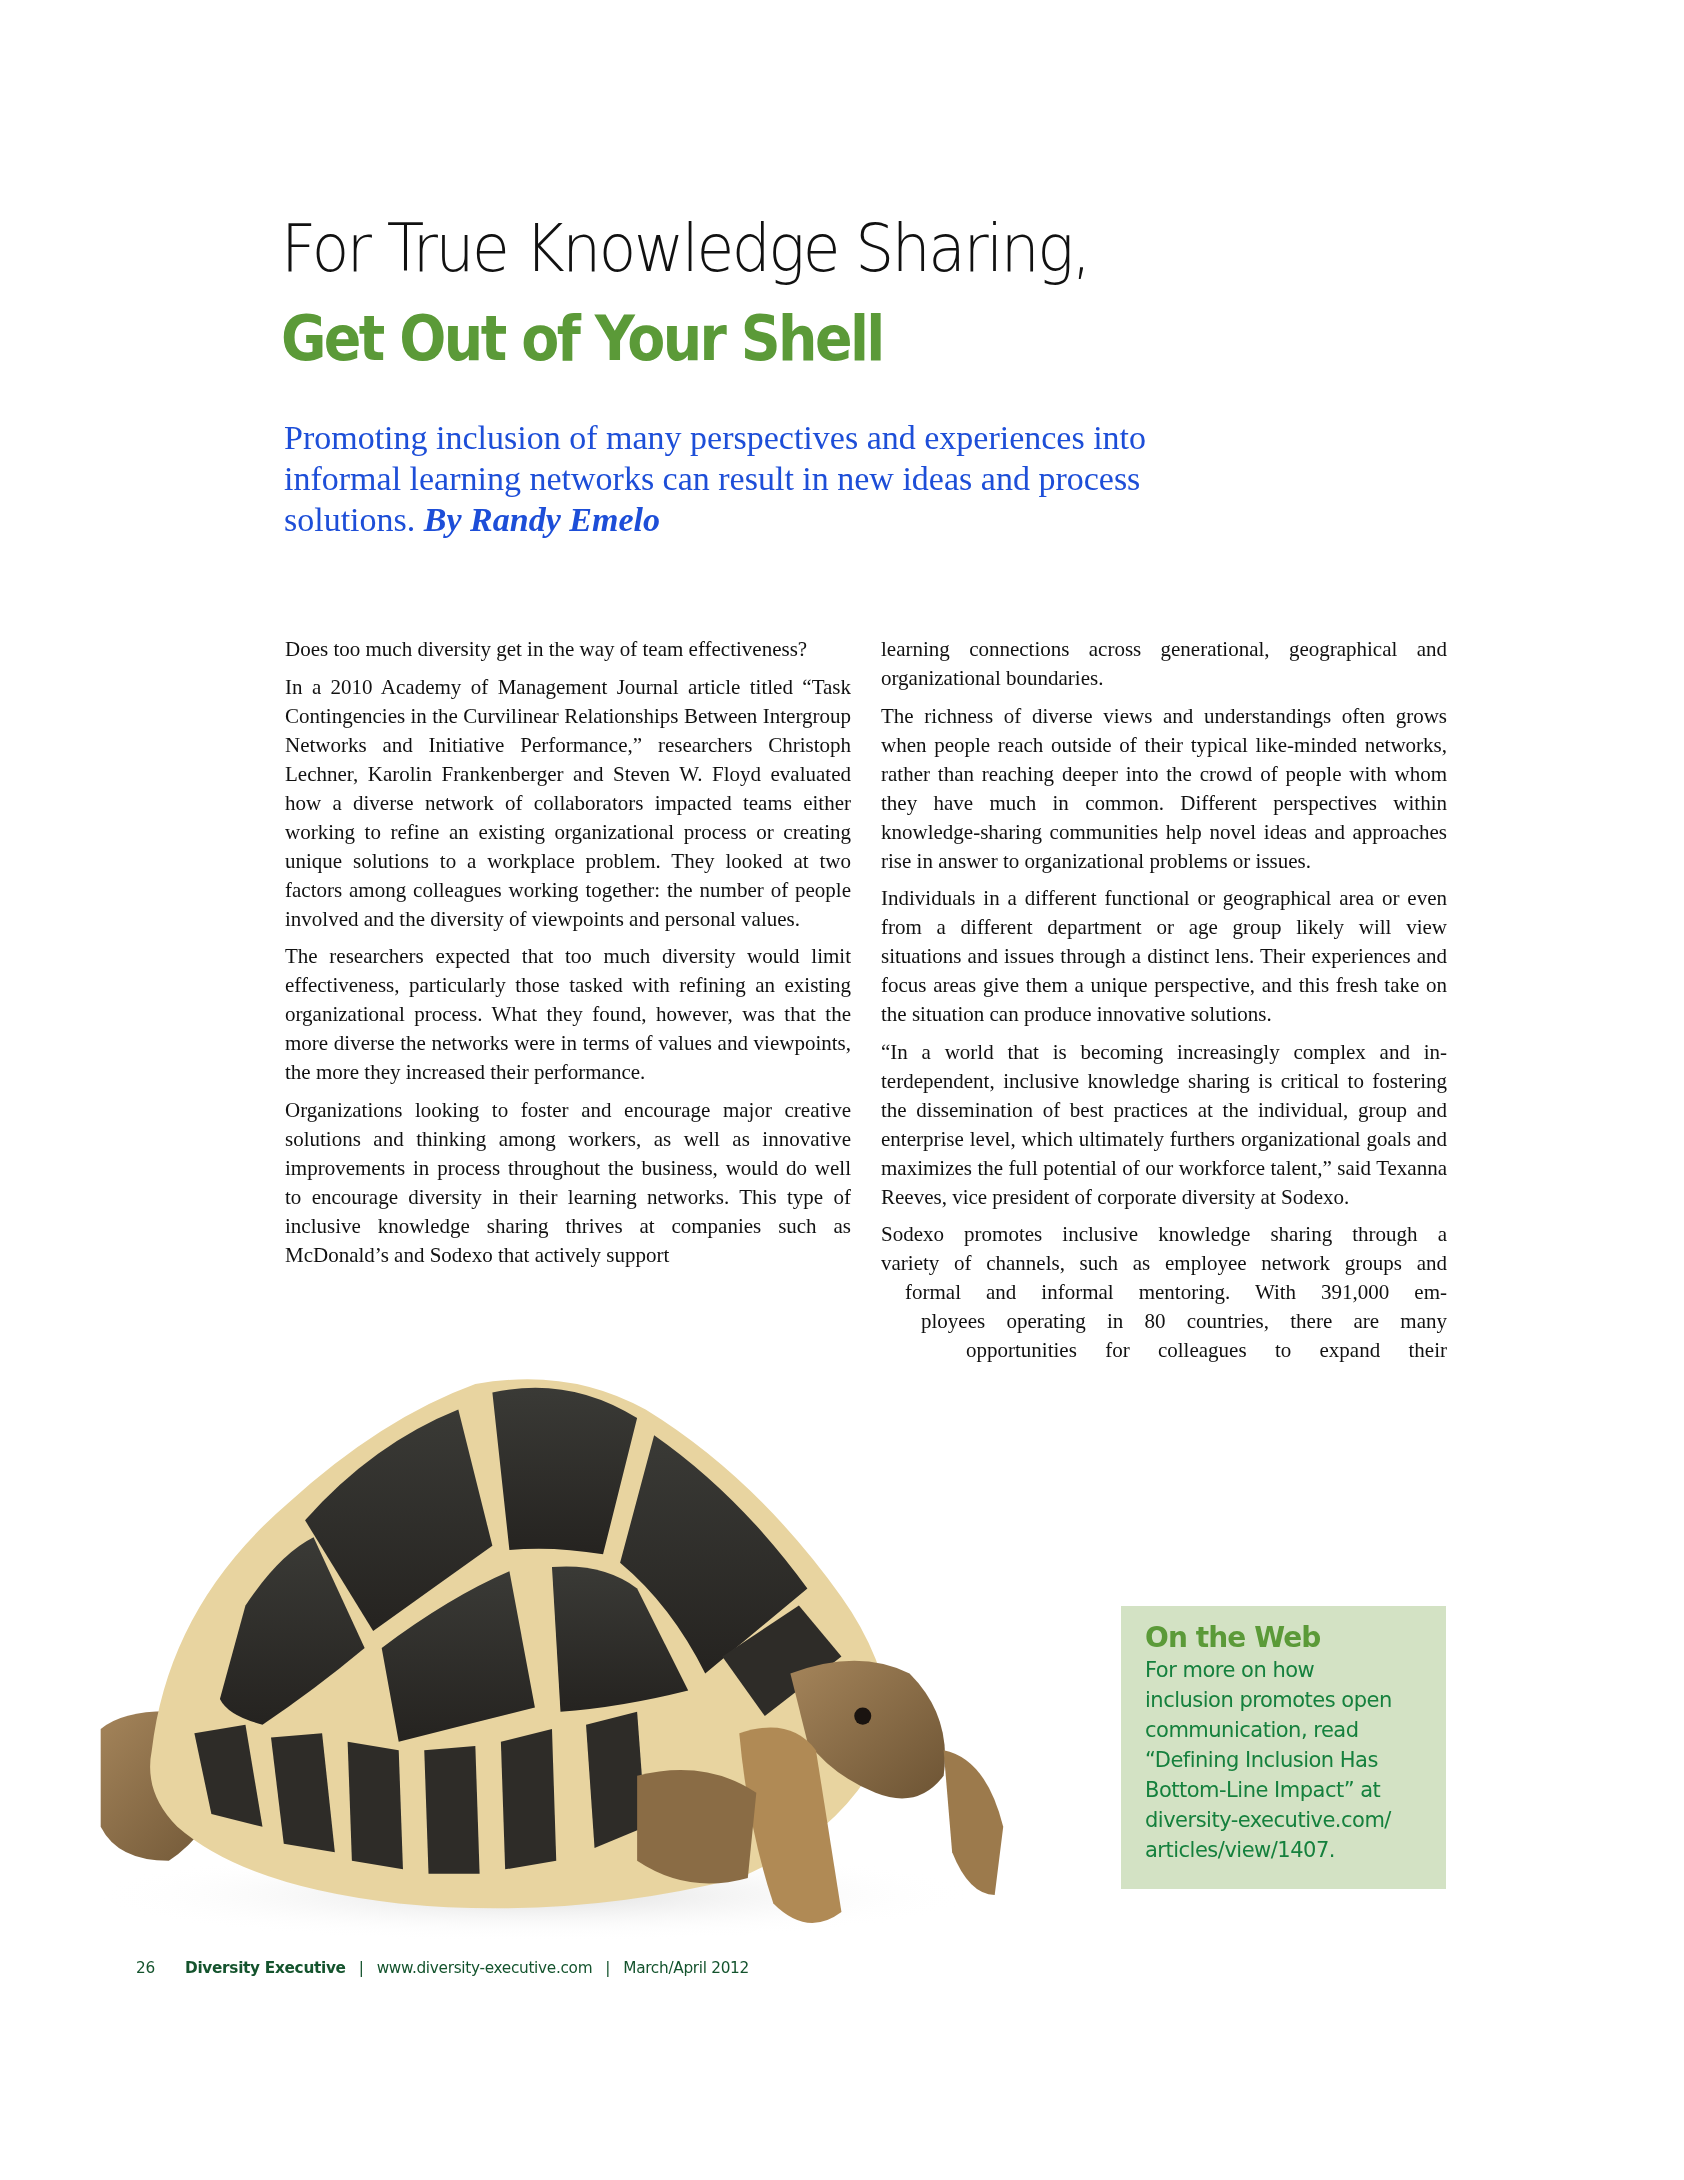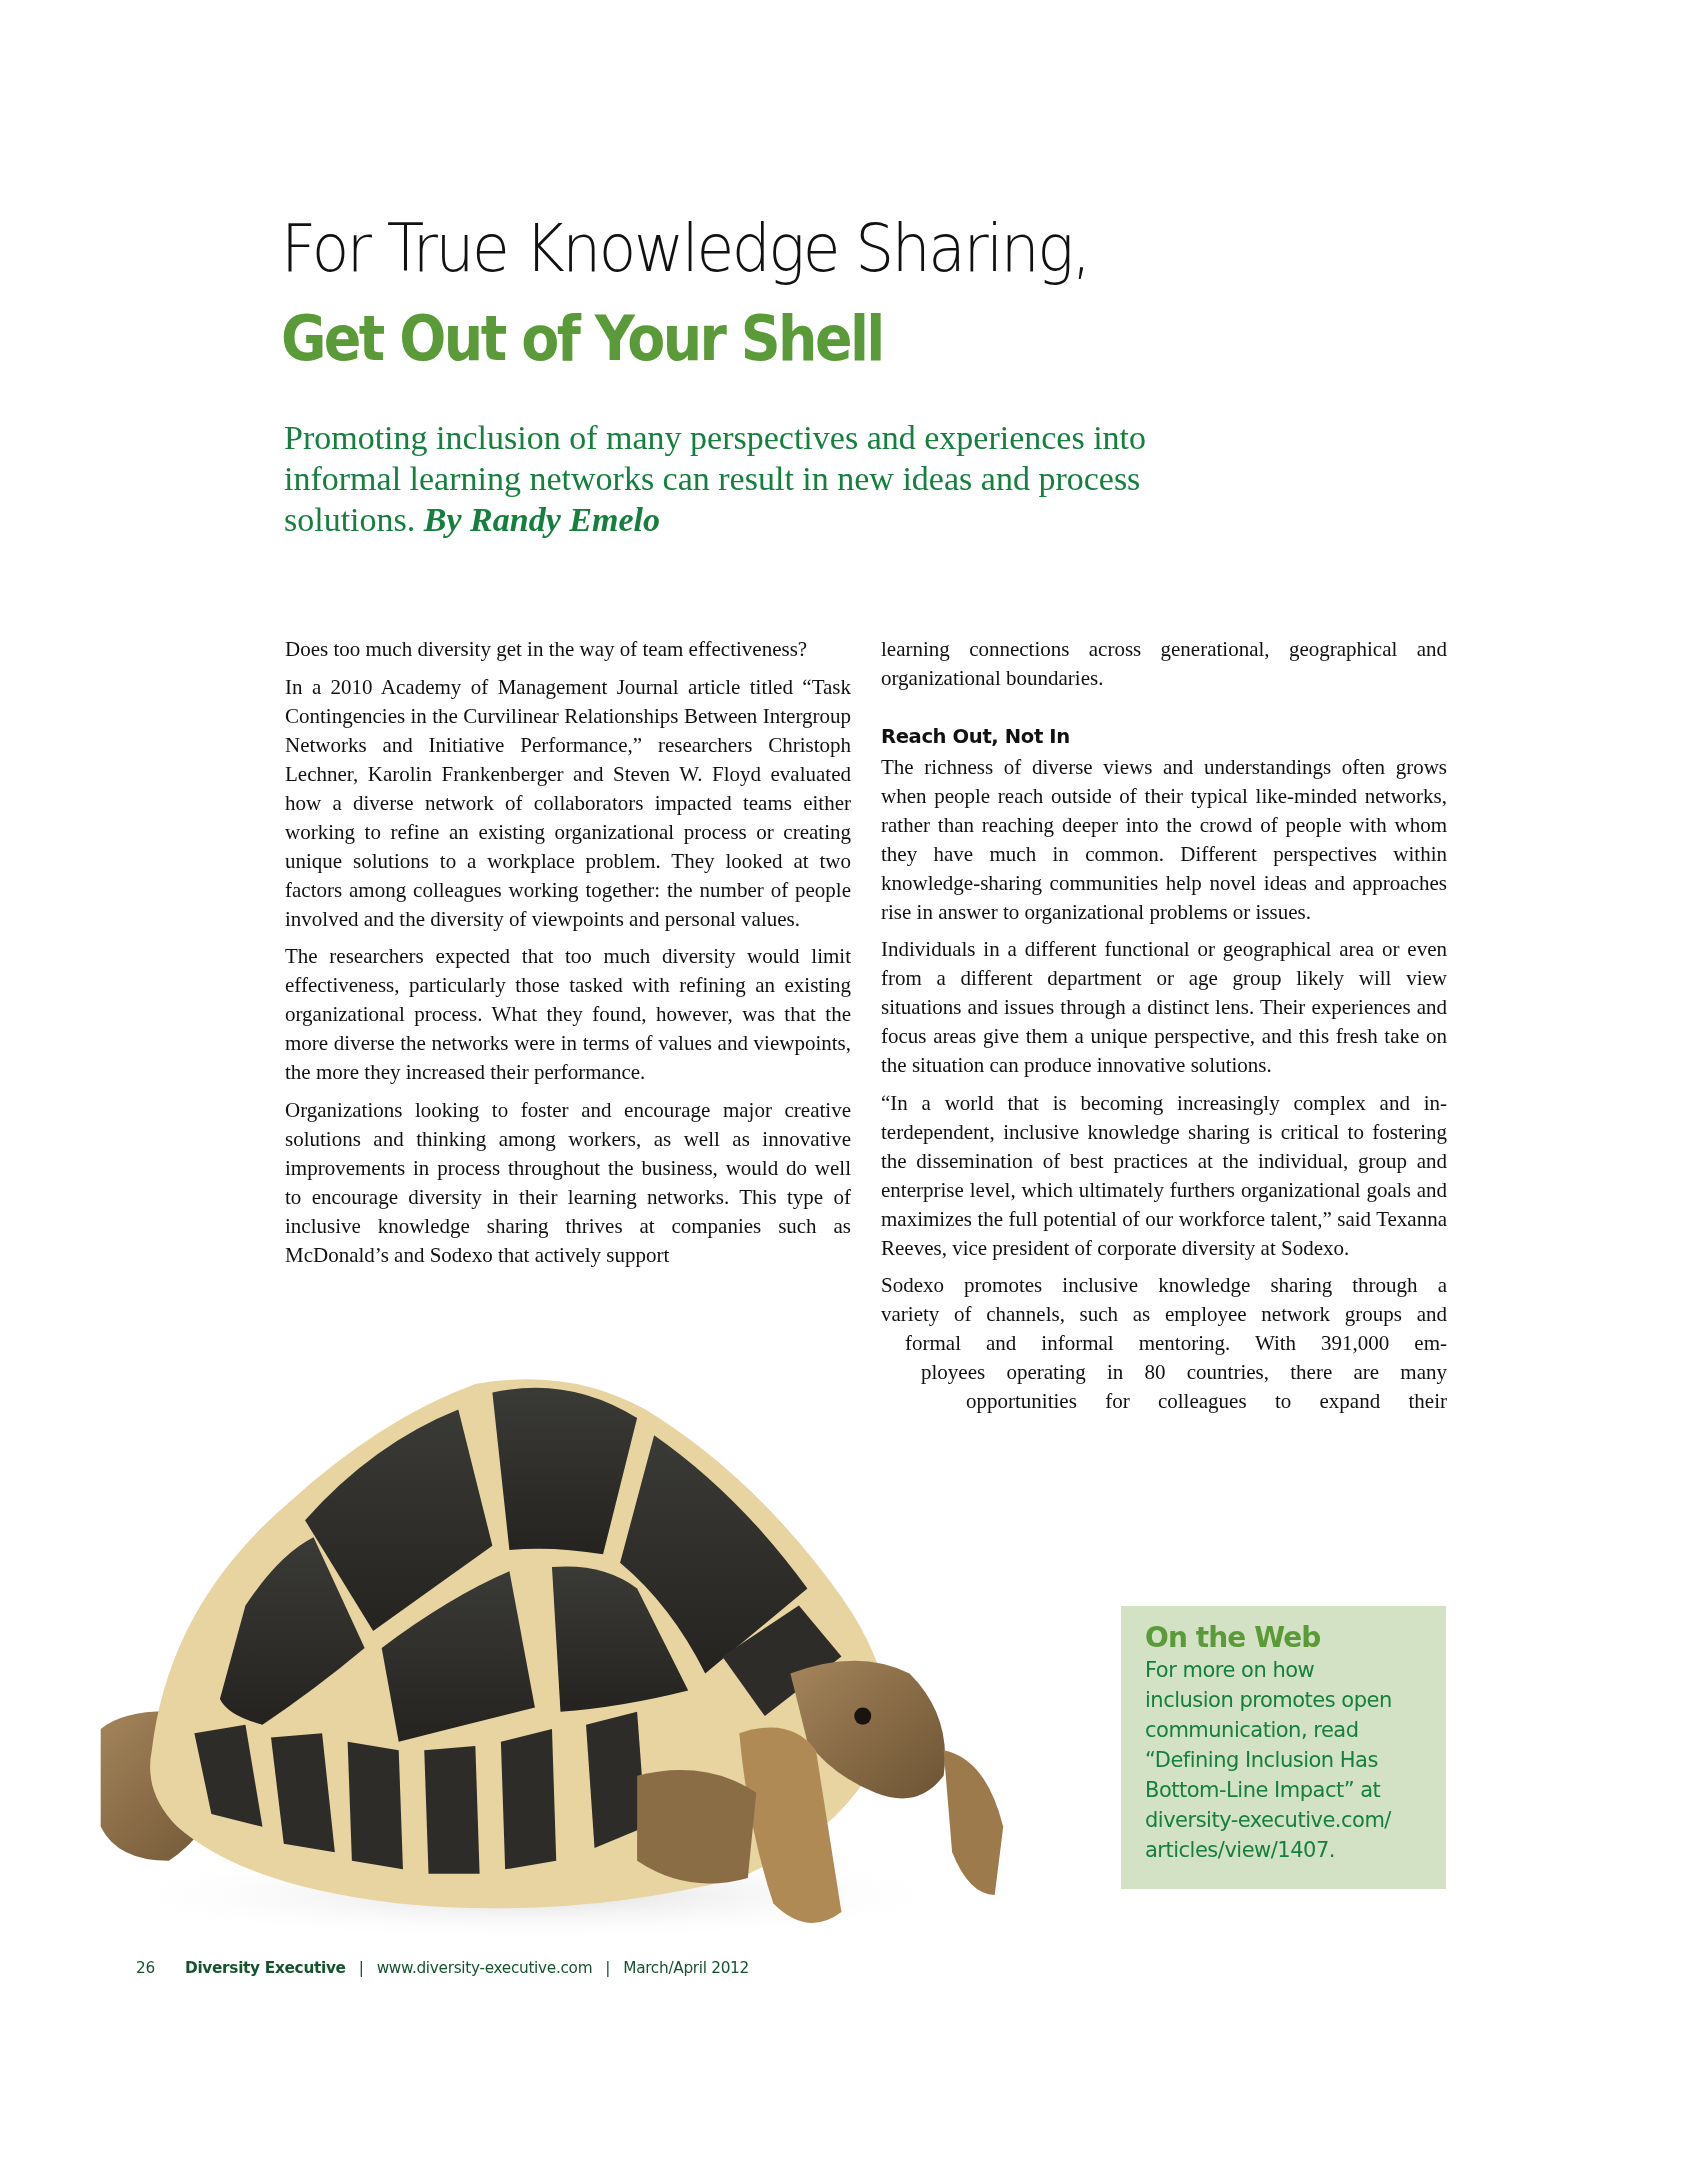--- a/index.html
+++ b/index.html
@@ -13,21 +13,21 @@
       white-space:nowrap; transform:scaleX(0.93); transform-origin:left top;
     }
     .title-line2 {
       position:absolute; left:281px; top:300px;
       font-family:"DejaVu Sans", sans-serif; font-weight:bold;
       font-size:63px; letter-spacing:-3px; line-height:77px; color:var(--green);
       white-space:nowrap; transform:scaleX(0.88); transform-origin:left top;
     }
     .deck {
       position:absolute; left:284px; top:417px; width:954px;
-      font-family:"Liberation Serif", serif; font-size:34px; line-height:41px; color:#15803d;
+      font-family:"Liberation Serif", serif; font-size:34px; line-height:41px; color:#1d4ed8;
     }
     .deck .byline { font-style:italic; font-weight:bold; }
 
     .col {
       position:absolute; width:566px;
       font-family:"Liberation Serif", serif; font-size:21px; line-height:29px;
       color:#111; text-align:justify; hyphens:manual;
     }
     .col p { margin:0 0 8.5px 0; }
     .col-left { left:285px; top:635px; }
@@ -80,21 +80,20 @@
 
   <div class="col col-left">
     <p>Does too much diversity get in the way of team effectiveness?</p>
     <p>In a 2010 Academy of Management Journal article titled “Task Contingencies in the Curvilinear Relationships Be­tween Intergroup Networks and Initiative Performance,” researchers Christoph Lechner, Karolin Frankenberger and Steven W. Floyd evaluated how a diverse network of col­laborators impacted teams either working to refine an ex­isting organizational process or creating unique solutions to a workplace problem. They looked at two factors among colleagues working together: the number of people involved and the diversity of viewpoints and personal values.</p>
     <p>The researchers expected that too much diversity would limit effectiveness, particularly those tasked with refining an exist­ing organizational process. What they found, however, was that the more diverse the networks were in terms of values and viewpoints, the more they increased their performance.</p>
     <p>Organizations looking to foster and encourage major creative solutions and thinking among workers, as well as innovative improvements in process throughout the business, would do well to encourage diversity in their learning networks. This type of inclusive knowledge sharing thrives at compa­nies such as McDonald’s and Sodexo that actively support</p>
   </div>
 
   <div class="col col-right">
     <p>learning connections across generational, geographical and organizational boundaries.</p>
-    <div class="subhead">Reach Out, Not In</div>
     <p>The richness of diverse views and understandings often grows when people reach outside of their typical like-mind­ed networks, rather than reaching deeper into the crowd of people with whom they have much in common. Different perspectives within knowledge-sharing communities help novel ideas and approaches rise in answer to organizational problems or issues.</p>
     <p>Individuals in a different functional or geographical area or even from a different department or age group likely will view situations and issues through a distinct lens. Their experiences and focus areas give them a unique per­spective, and this fresh take on the situation can produce innovative solutions.</p>
     <p>“In a world that is becoming increasingly complex and in­terdependent, inclusive knowledge sharing is critical to fos­tering the dissemination of best practices at the individual, group and enterprise level, which ultimately furthers organi­zational goals and maximizes the full potential of our work­force talent,” said Texanna Reeves, vice president of corpo­rate diversity at Sodexo.</p>
     <div style="margin-top:3.4px;">
       <span class="wrap-line" style="margin-left:0;">Sodexo promotes inclusive knowledge sharing through a</span>
       <span class="wrap-line" style="margin-left:0;">variety of channels, such as employee network groups and</span>
       <span class="wrap-line" style="margin-left:24px;">formal and informal mentoring. With 391,000 em-</span>
       <span class="wrap-line" style="margin-left:40px;">ployees operating in 80 countries, there are many</span>
       <span class="wrap-line" style="margin-left:85px;">opportunities for colleagues to expand their</span>
     </div>

